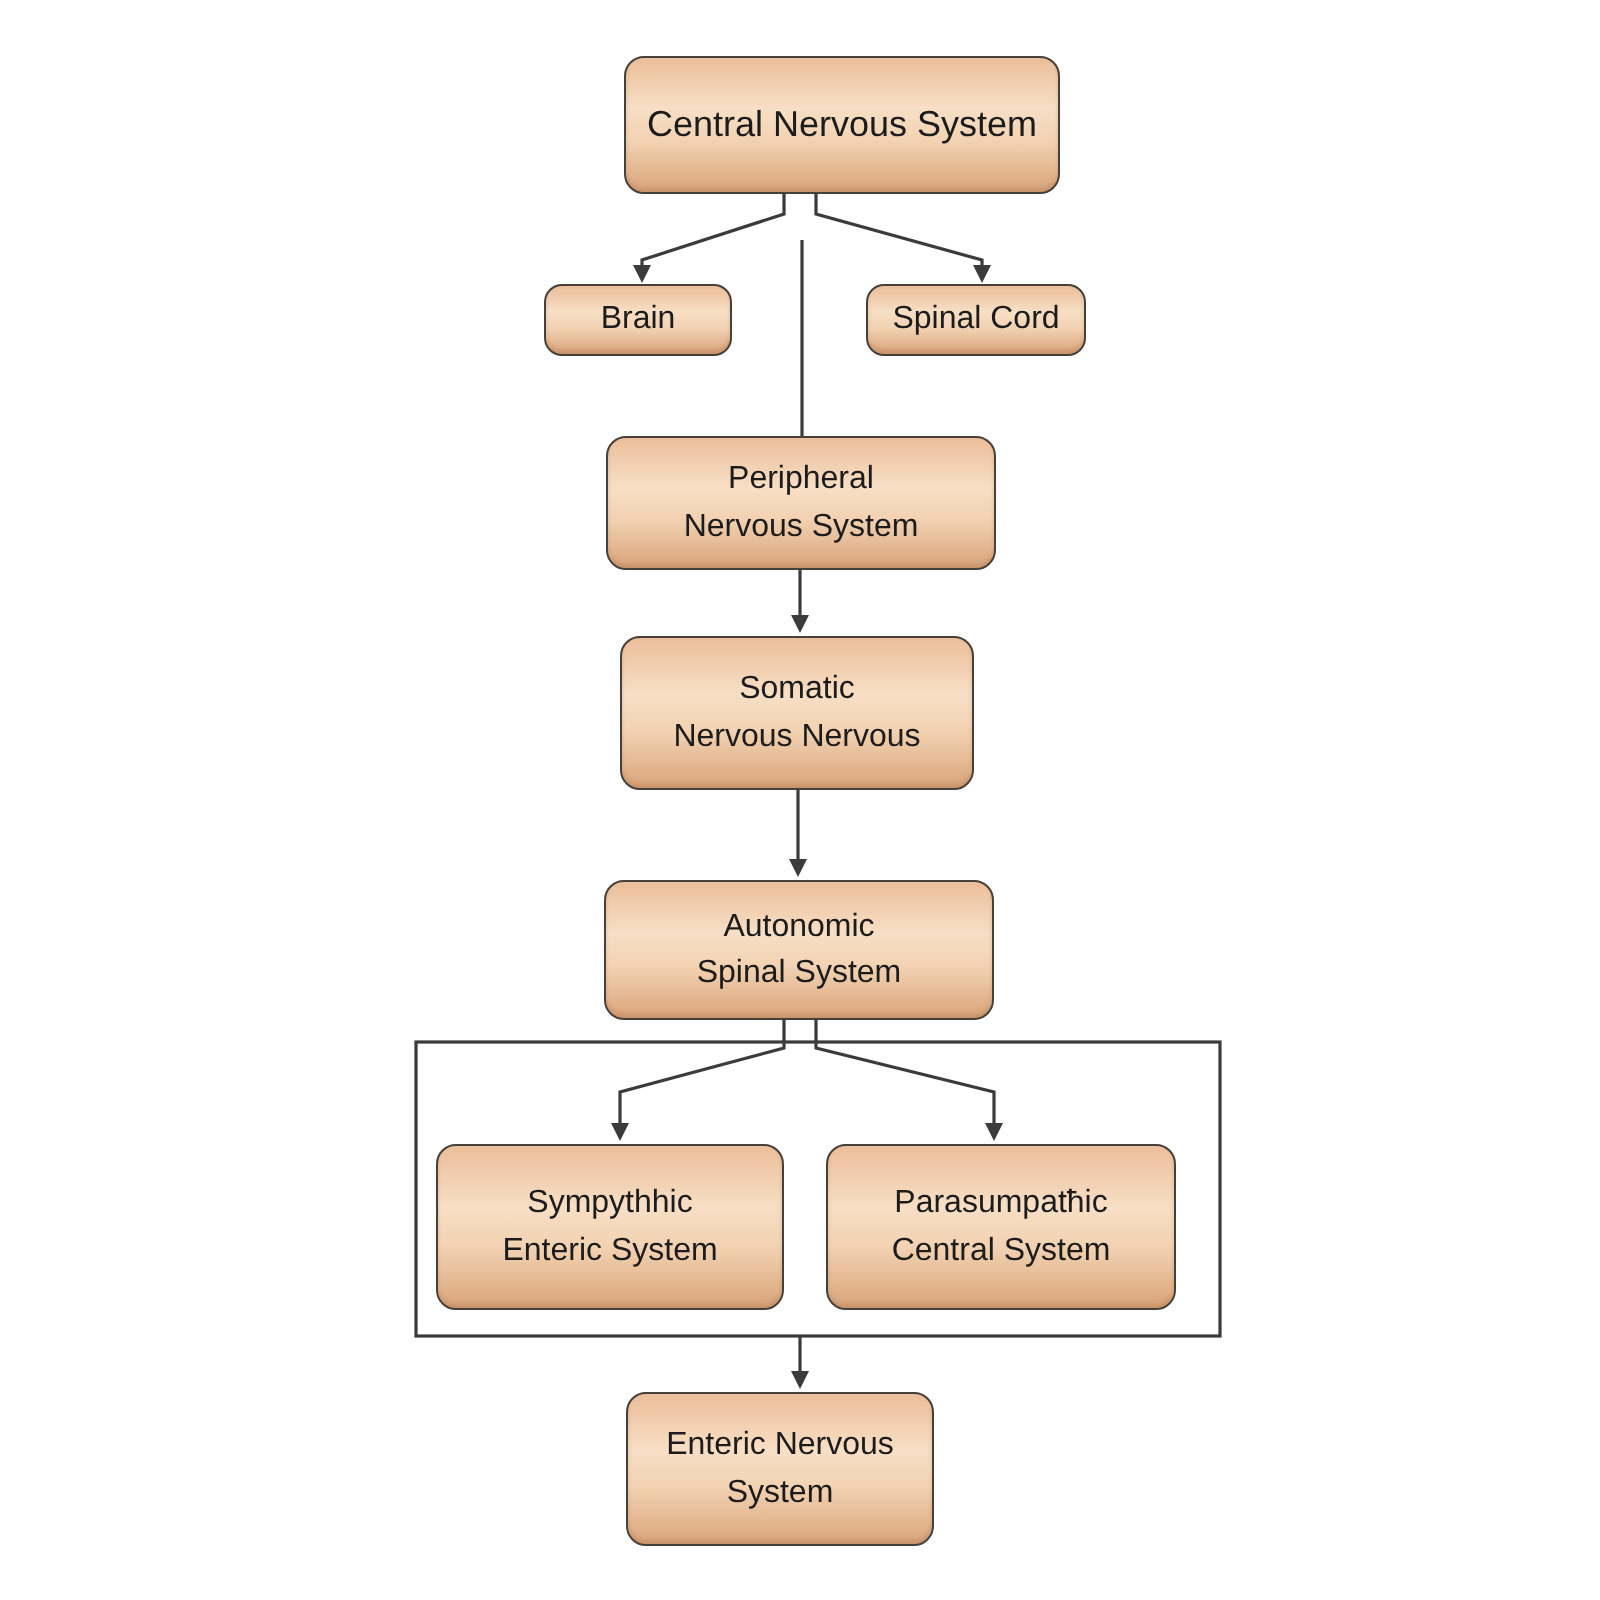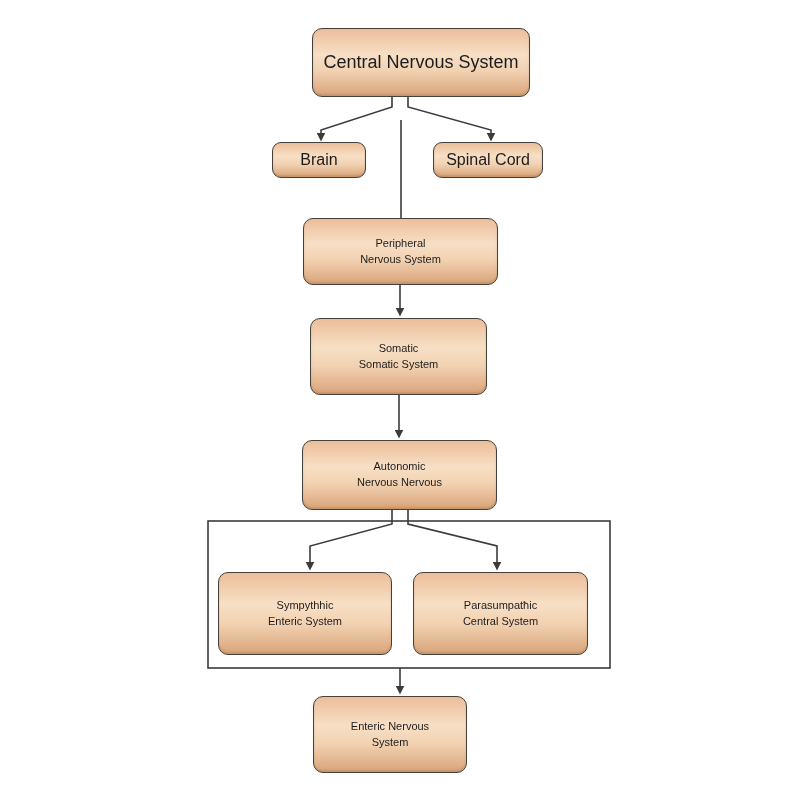--- a/index.html
+++ b/index.html
@@ -36,21 +36,21 @@
     white-space: pre-line;
     box-sizing: border-box;
     background: linear-gradient(180deg,
       var(--fill-top, #ecbe9a) 0%,
       var(--fill-mid1, #f7dfc5) 38%,
       var(--fill-mid2, #f2d2b2) 62%,
       var(--fill-bottom, #d9a47a) 100%);
     border: 1.6px solid var(--box-border, #46403a);
     border-radius: 10px;
     color: var(--text, #1c1c1c);
-    font-size: 11px;
+    font-size: 16px;
     line-height: 1.45;
     box-shadow: inset 0 -2px 2px rgba(140, 85, 45, 0.22);
   }
   .node.small { border-radius: 9px; font-size: 16px; }
   .node.title { font-size: 18px; margin-left: 20px; }
 </style>
 </head>
 <body>
 
 <div id="canvas">
@@ -77,24 +77,24 @@
   <div class="node title" style="left:292px; top:28px; width:218px; height:69px;">Central Nervous System</div>
 
   <div class="node small" style="left:433px; top:142px; width:110px; height:36px;">Spinal Cord</div>
 
   <div class="node small" style="left:272px; top:142px; width:94px; height:36px;">Brain</div>
 
   <div class="node" style="left:303px; top:218px; width:195px; height:67px;">Peripheral
 Nervous System</div>
 
   <div class="node" style="left:310px; top:318px; width:177px; height:77px;">Somatic
-Somatic System</div>
+Nervous Nervous</div>
 
   <div class="node" style="left:302px; top:440px; width:195px; height:70px;">Autonomic
-Nervous Nervous</div>
+Spinal System</div>
 
   <div class="node" style="left:218px; top:572px; width:174px; height:83px;">Sympythhic
 Enteric System</div>
 
   <div class="node" style="left:413px; top:572px; width:175px; height:83px;">Parasumpatħic
 Central System</div>
 
   <div class="node" style="left:313px; top:696px; width:154px; height:77px;">Enteric Nervous
 System</div>
 

